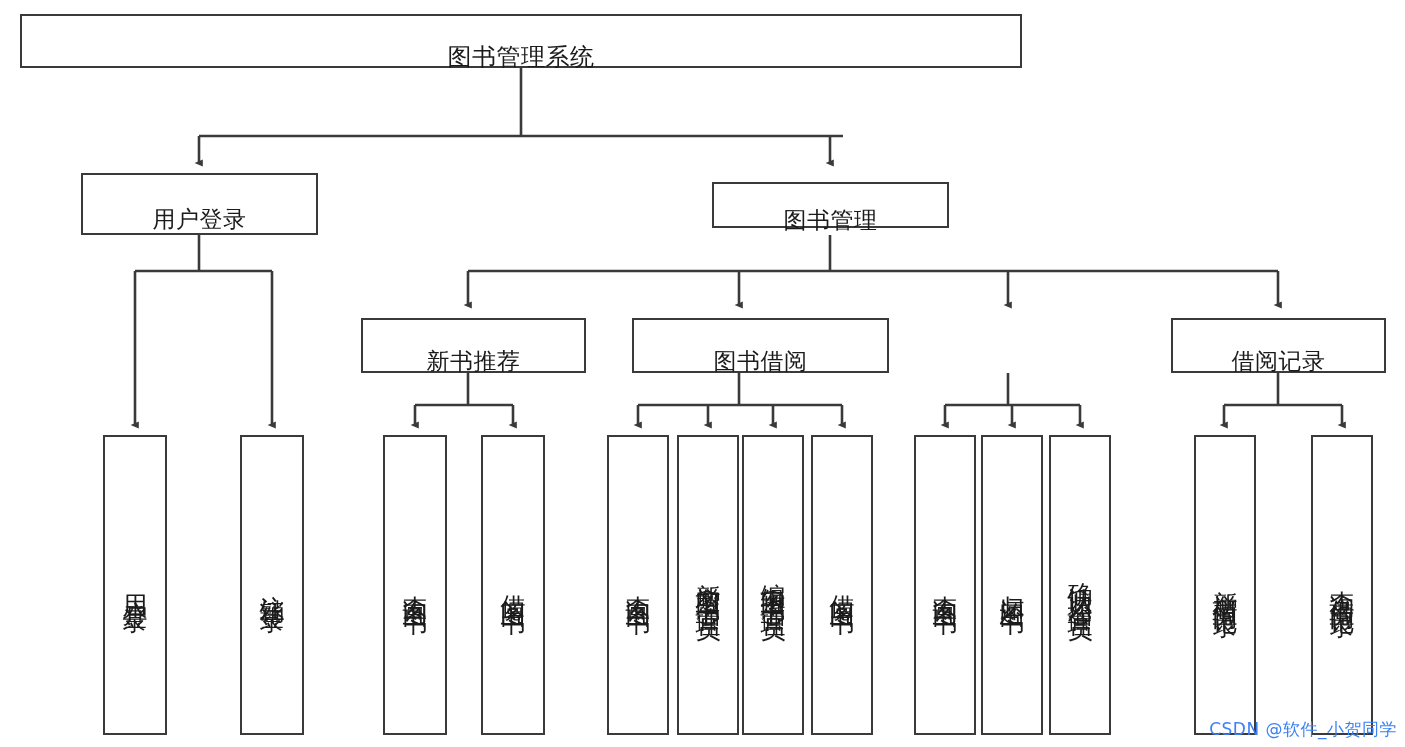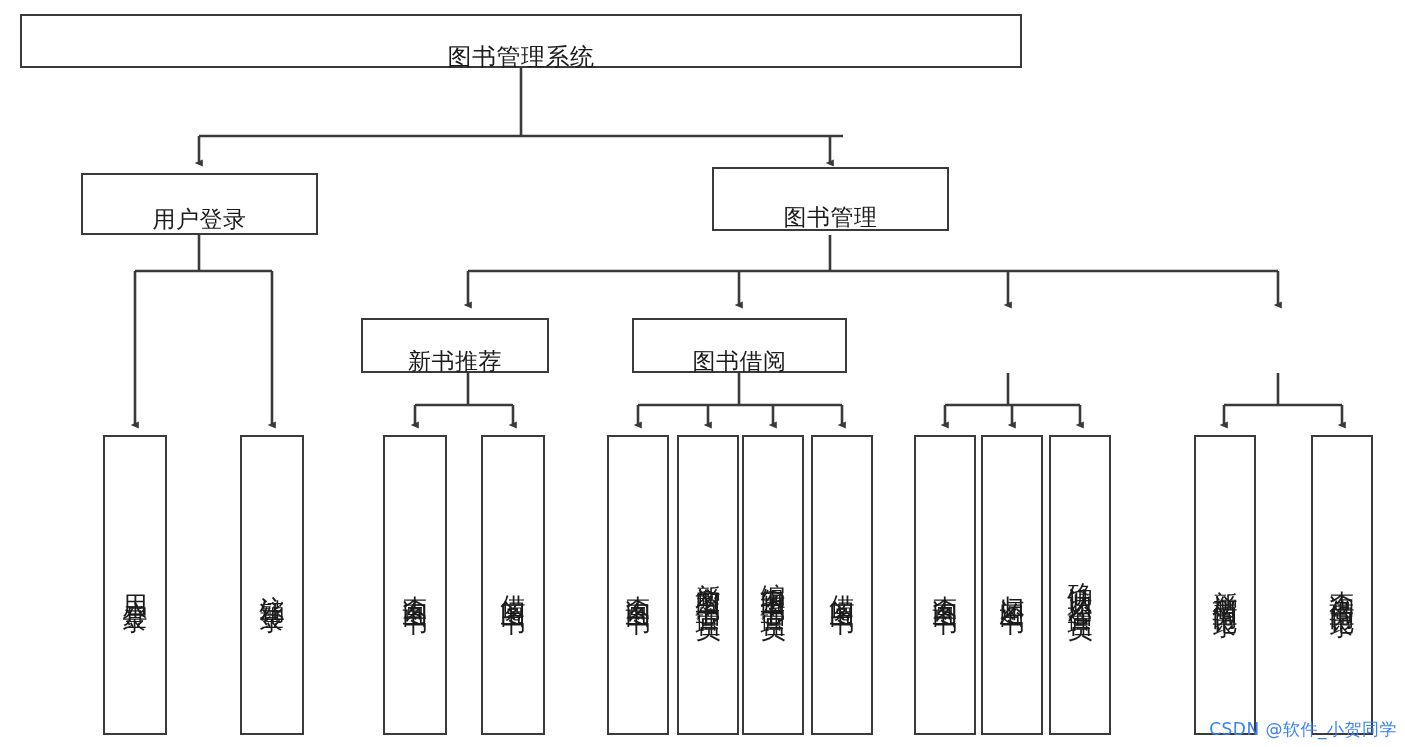--- a/index.html
+++ b/index.html
@@ -135,33 +135,36 @@
   </svg>
 
   <div class="node horizontal root" style="left:20px; top:14px; width:1002px; height:54px;">
     <span class="node-label">图书管理系统</span>
   </div>
 
   <div class="node horizontal" style="left:81px; top:173px; width:237px; height:62px;">
     <span class="node-label">用户登录</span>
   </div>
 
-  <div class="node horizontal" style="left:712px; top:167px; width:237px; height:64px;align-items:flex-end;">
+  <div class="node horizontal" style="left:712px; top:182px; width:237px; height:46px;">
     <span class="node-label">图书管理</span>
   </div>
 
-  <div class="node horizontal" style="left:361px; top:318px; width:188px; height:55px;">
+  <div class="node horizontal" style="left:361px; top:318px; width:225px; height:55px;">
     <span class="node-label">新书推荐</span>
   </div>
 
-  <div class="node horizontal" style="left:632px; top:318px; width:215px; height:55px;">
+  <div class="node horizontal" style="left:632px; top:318px; width:257px; height:55px;">
     <span class="node-label">图书借阅</span>
   </div>
 
 
+  <div class="node horizontal" style="left:1171px; top:318px; width:215px; height:55px;">
+    <span class="node-label">借阅记录</span>
+  </div>
 
   <div class="node vertical" style="left:103px; top:435px; width:64px; height:300px;">
     <span class="node-label">用户登录</span>
   </div>
 
   <div class="node vertical" style="left:240px; top:435px; width:64px; height:300px;">
     <span class="node-label">注销登录</span>
   </div>
 
   <div class="node vertical" style="left:383px; top:435px; width:64px; height:300px;">

